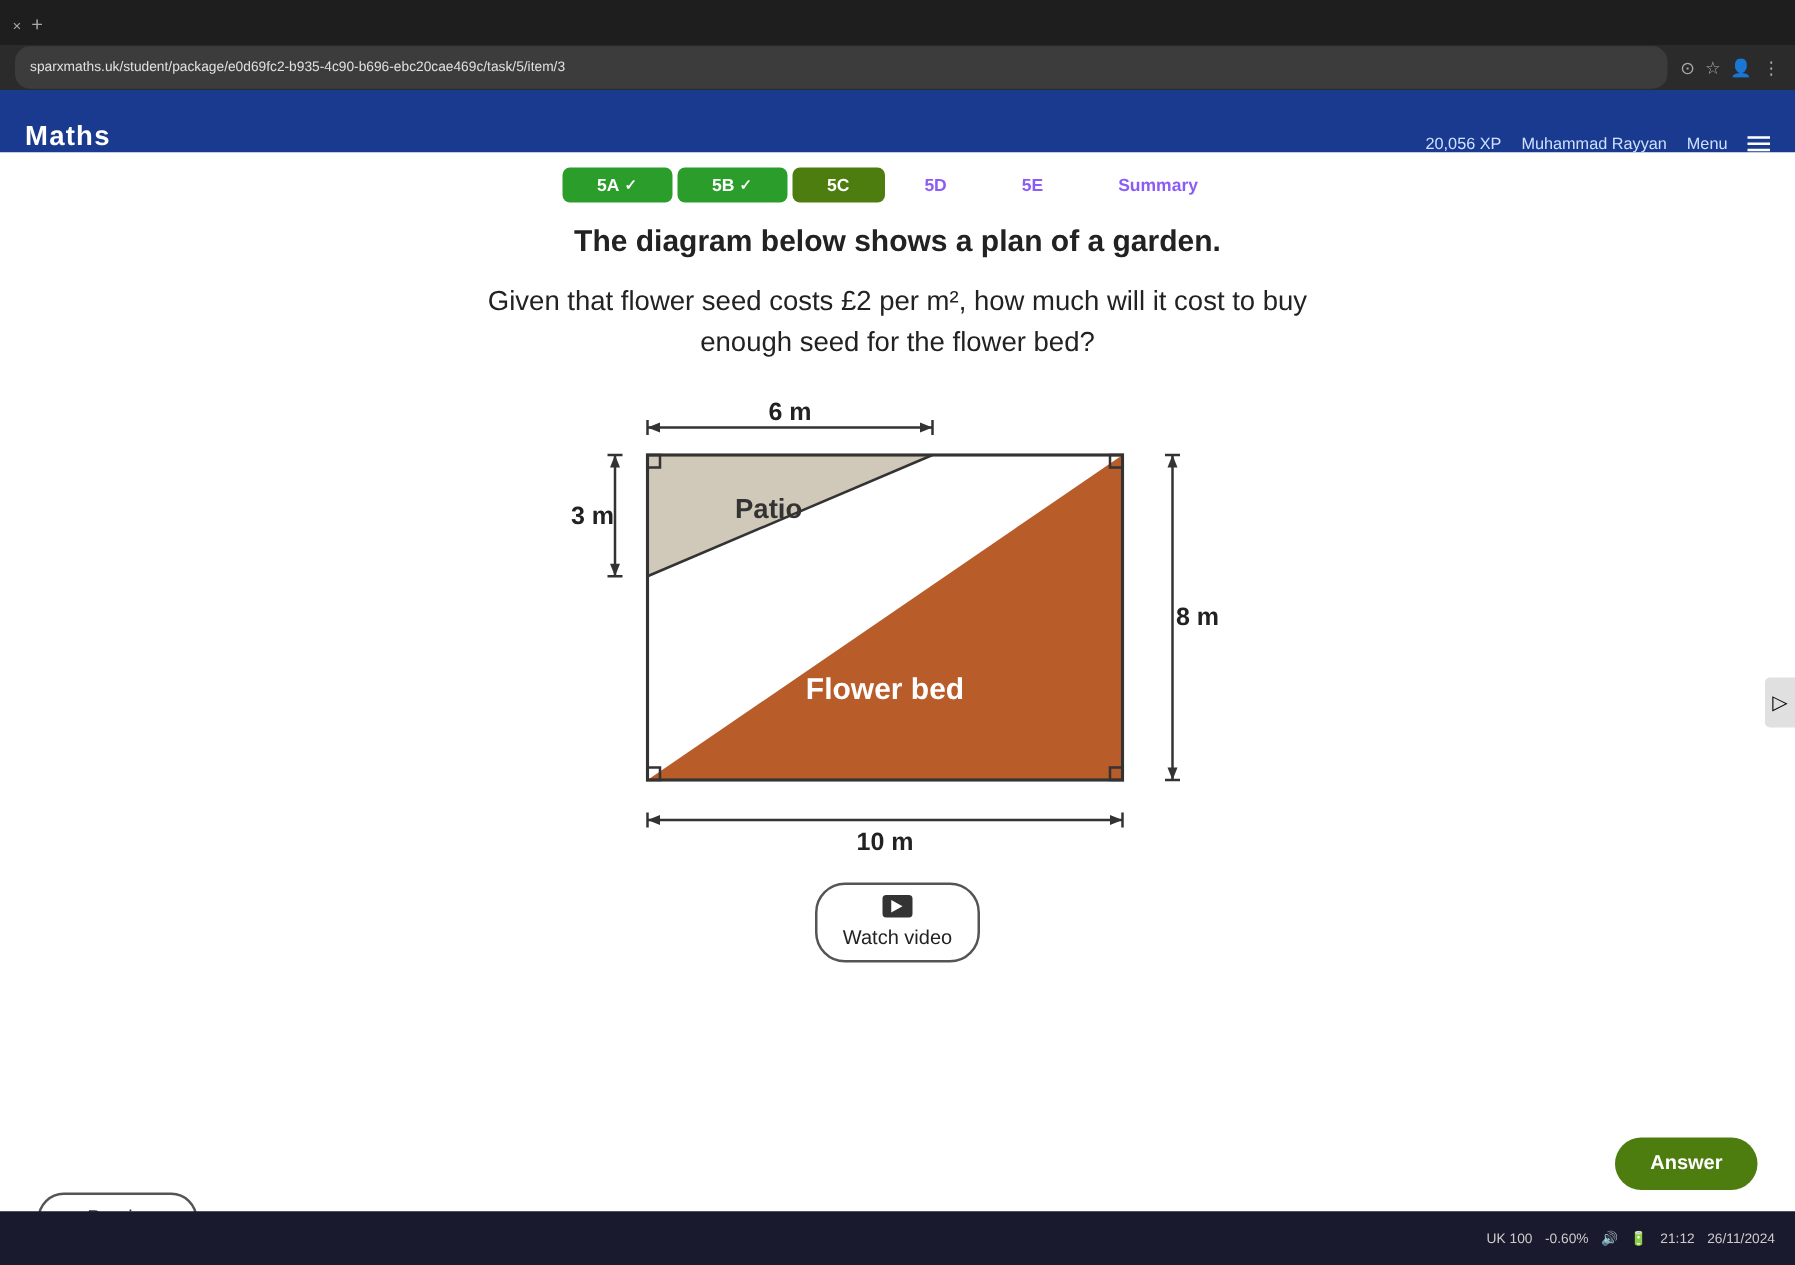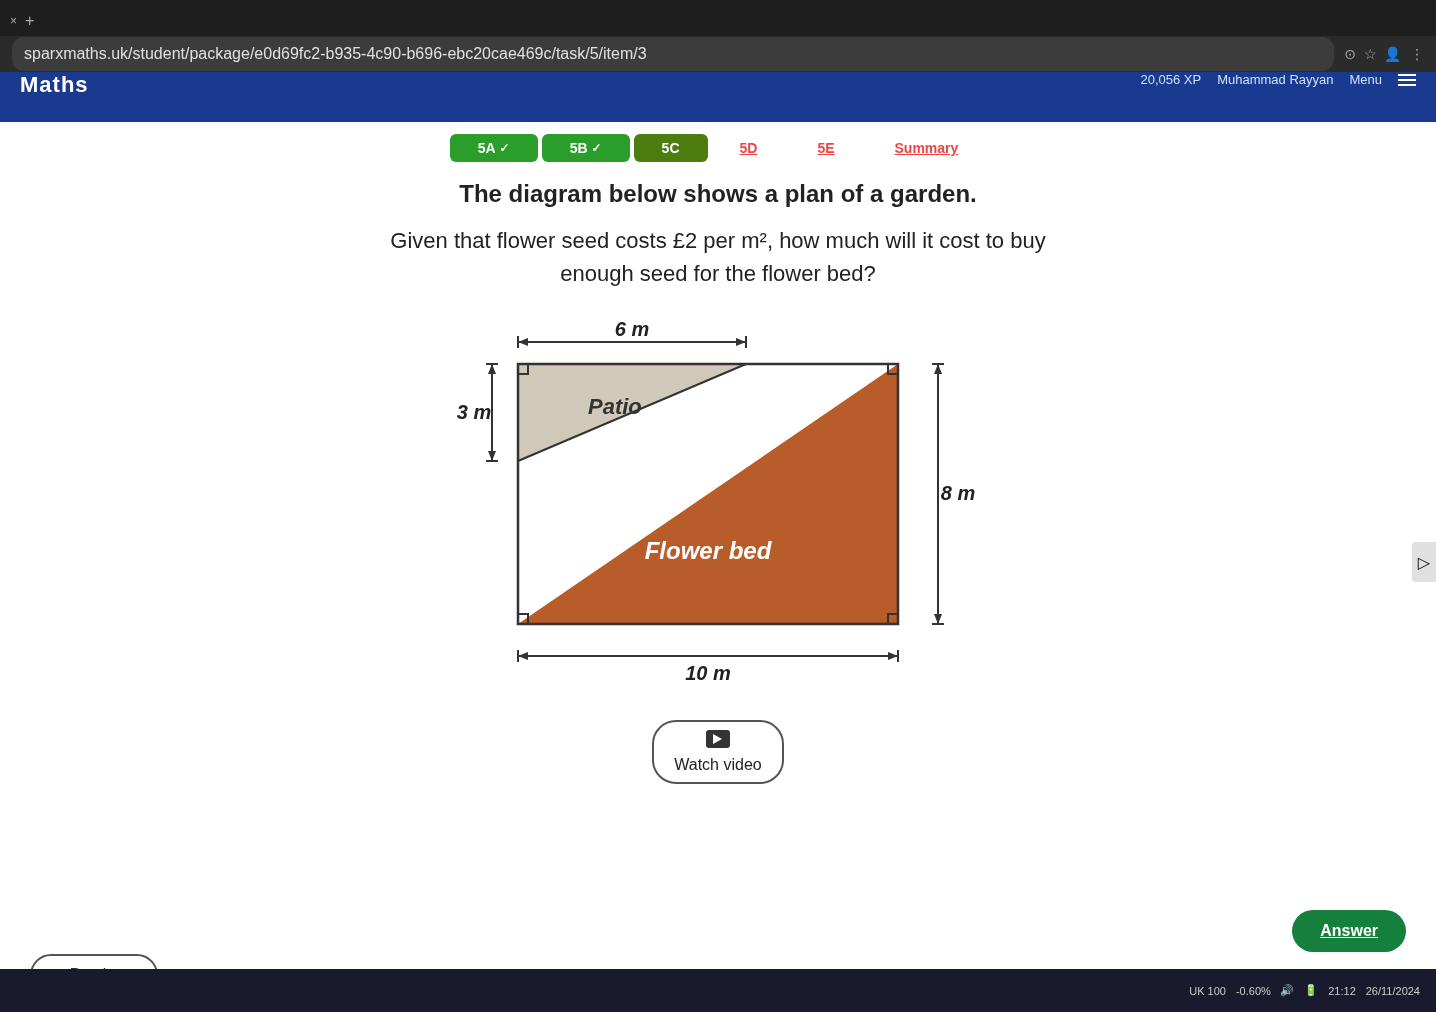--- a/index.html
+++ b/index.html
@@ -43,21 +43,21 @@
       background: #2b2b2b;
       height: 36px;
       gap: 10px;
     }
     .address-input {
       flex: 1;
       background: #3c3c3c;
       border: none;
       border-radius: 12px;
       color: #e0e0e0;
-      font-size: 16px;
+      font-size: 11px;
       padding: 17px 12px;
       height: 26px;
     }
     .browser-icons {
       display: flex;
       gap: 8px;
       align-items: center;
       color: #aaa;
       font-size: 14px;
     }
@@ -69,21 +69,21 @@
       left: 0; right: 0; bottom: 0;
       background: #fff;
       overflow: hidden;
     }
 
     
     .sparx-header {
       background: #1a3a8f;
       color: white;
       display: flex;
-      align-items: flex-start;
+      align-items: flex-end;
       justify-content: space-between;
       padding: 0 20px;
       height: 50px;
     }
     .sparx-logo {
       font-size: 22px;
       font-weight: bold;
       color: white;
       letter-spacing: 1px;
     }
@@ -128,22 +128,21 @@
     }
     .tab-item.completed {
       background: #2a9d2a;
       color: white;
     }
     .tab-item.active {
       background: #4d7c0f;
       color: white;
     }
     .tab-item.inactive {
-      color: #ef4444;
-      text-decoration: underline;
+      color: #8b5cf6;
     }
     .check-icon { font-size: 12px; }
 
     
     .question-area {
       padding: 10px 40px 10px;
       text-align: center;
     }
     .question-title {
       font-size: 24px;
@@ -156,23 +155,22 @@
       color: #222;
       line-height: 1.5;
       margin-bottom: 24px;
     }
 
     
     .diagram-container {
       display: flex;
       justify-content: center;
       align-items: flex-end;
-      margin: 16px auto;
+      margin: 2px auto;
       position: relative;
-      font-style: italic;
     }
 
     .diagram-wrapper {
       position: relative;
       display: inline-block;
     }
 
     
     .garden-svg {
       display: block;
@@ -208,29 +206,28 @@
       border-style: solid;
       border-width: 5px 0 5px 9px;
       border-color: transparent transparent transparent white;
     }
 
     
     .answer-btn {
       position: absolute;
       bottom: 60px;
       right: 30px;
-      background: #15803d;
+      background: #4d7c0f;
       color: white;
       border: none;
       border-radius: 24px;
       padding: 12px 28px;
       font-size: 16px;
       font-weight: 600;
       cursor: pointer;
-      text-decoration: underline;
     }
 
     
     .prev-btn {
       position: absolute;
       bottom: 16px;
       left: 30px;
       background: #fff;
       color: #333;
       border: 2px solid #555;

